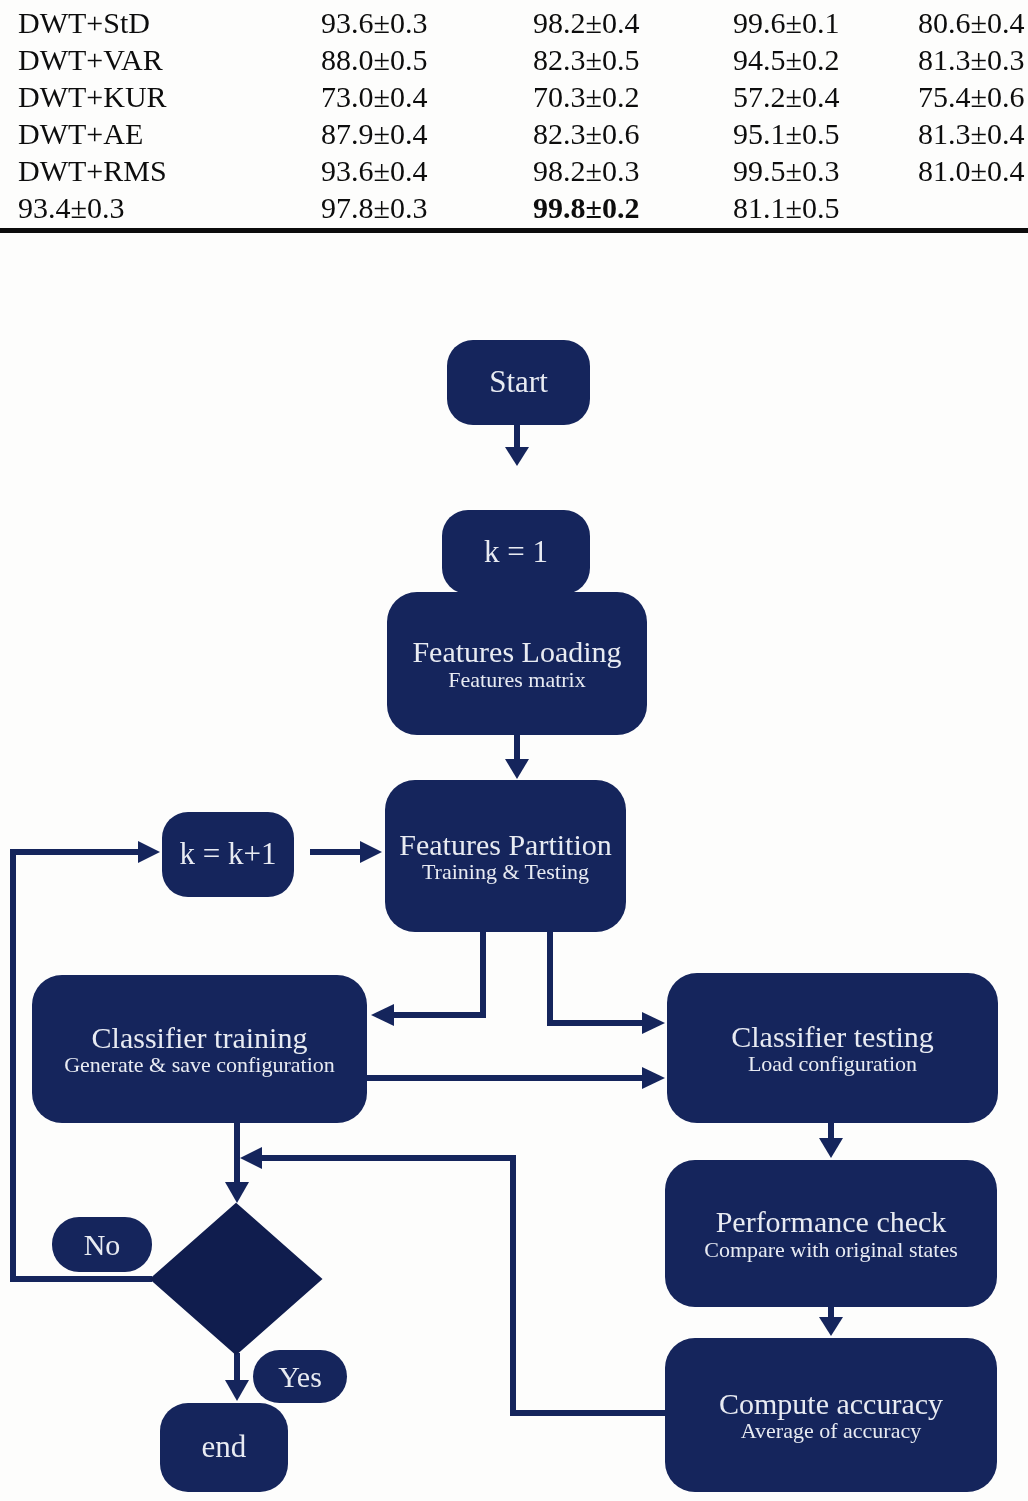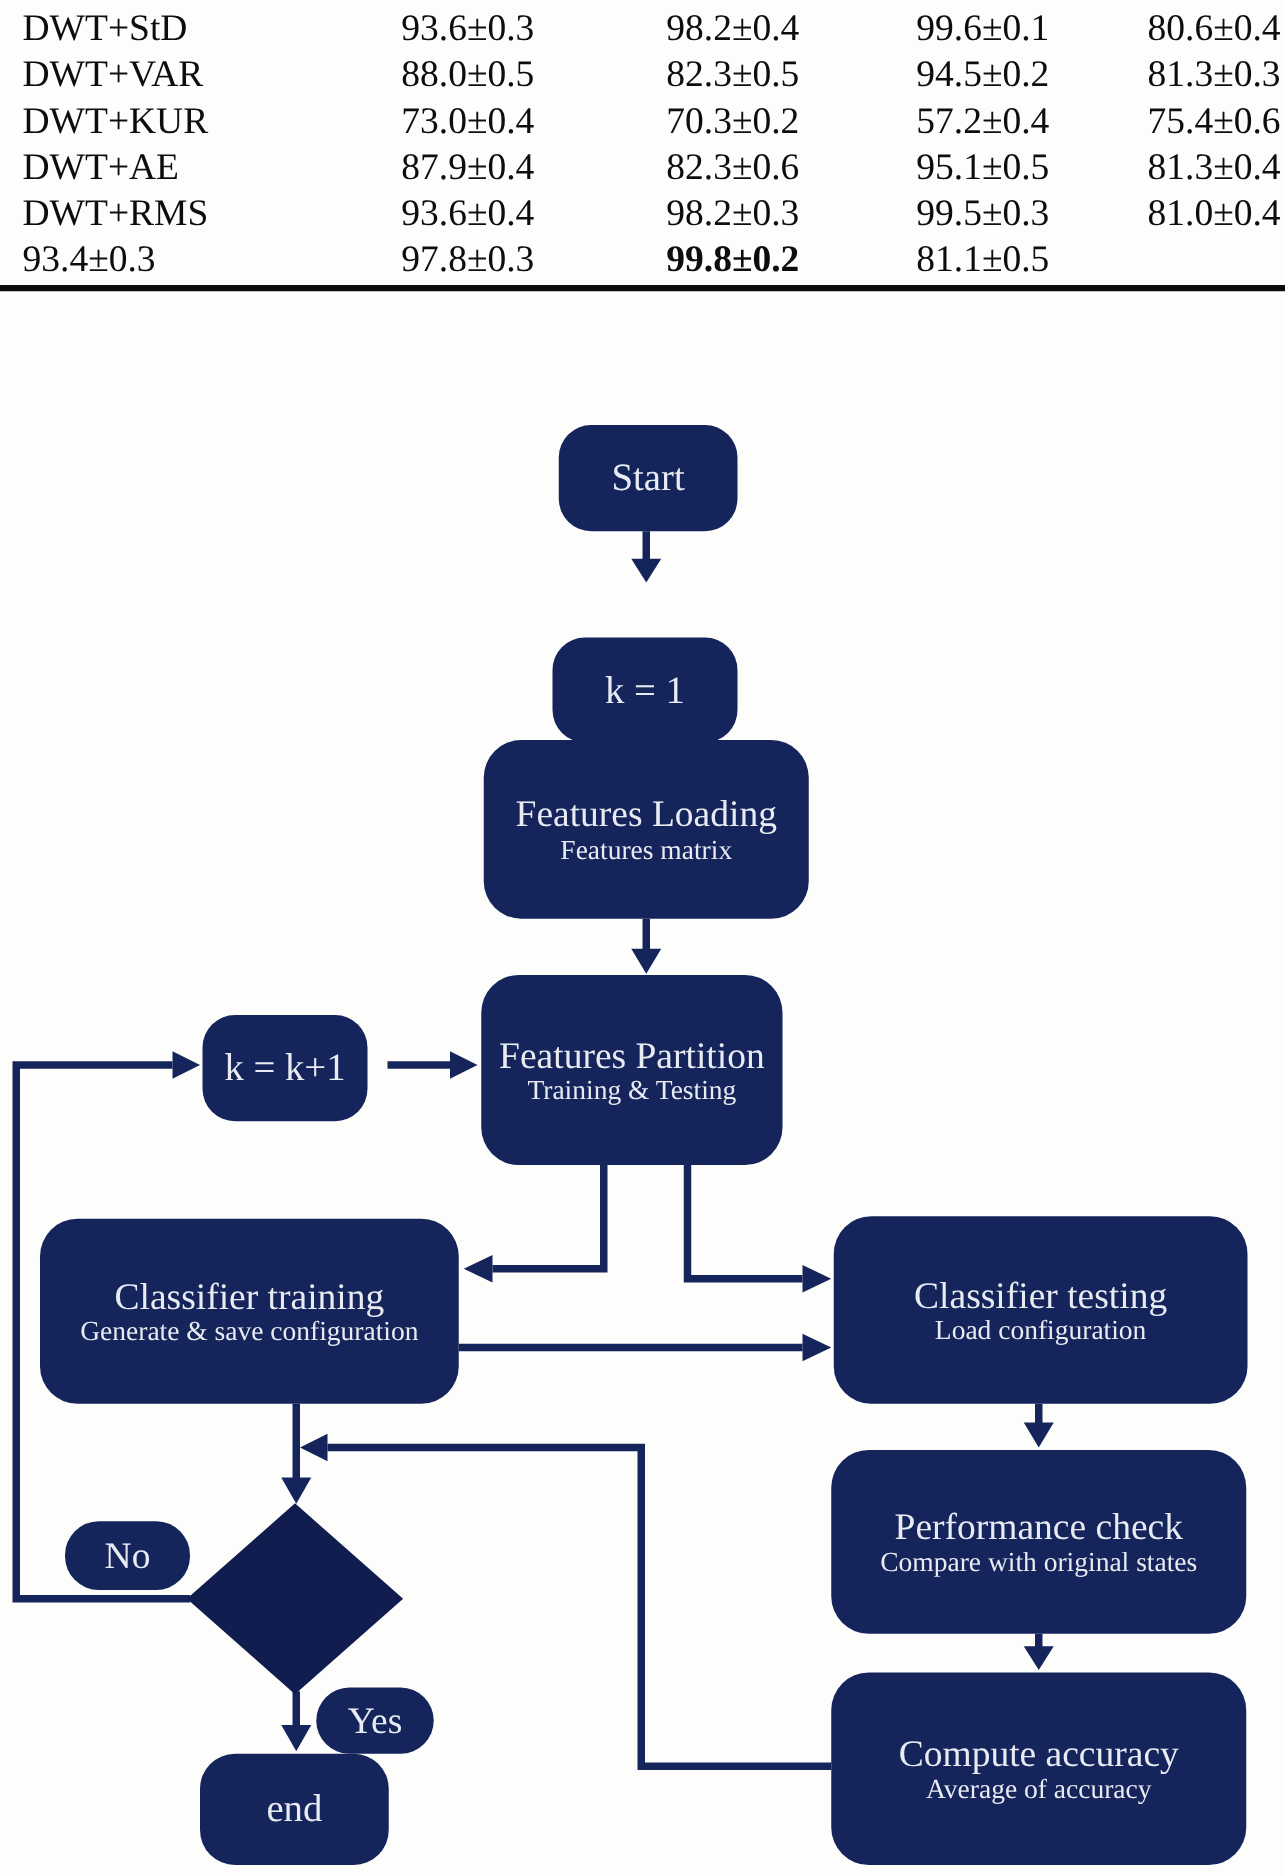--- a/index.html
+++ b/index.html
@@ -205,18 +205,18 @@
 
 
     <div class="node pill" style="left:52px;top:1217px;width:100px;height:55px;">
       <span>No</span>
     </div>
 
     <div class="node pill" style="left:253px;top:1340px;width:94px;height:53px;margin-top:10px;">
       <span>Yes</span>
     </div>
 
-    <div class="node small" style="left:160px;top:1403px;width:151px;height:89px;border-radius:28px;">
+    <div class="node small" style="left:160px;top:1403px;width:128px;height:89px;border-radius:28px;">
       <span>end</span>
     </div>
 
   </div>
 </div>
 
 </body></html>

